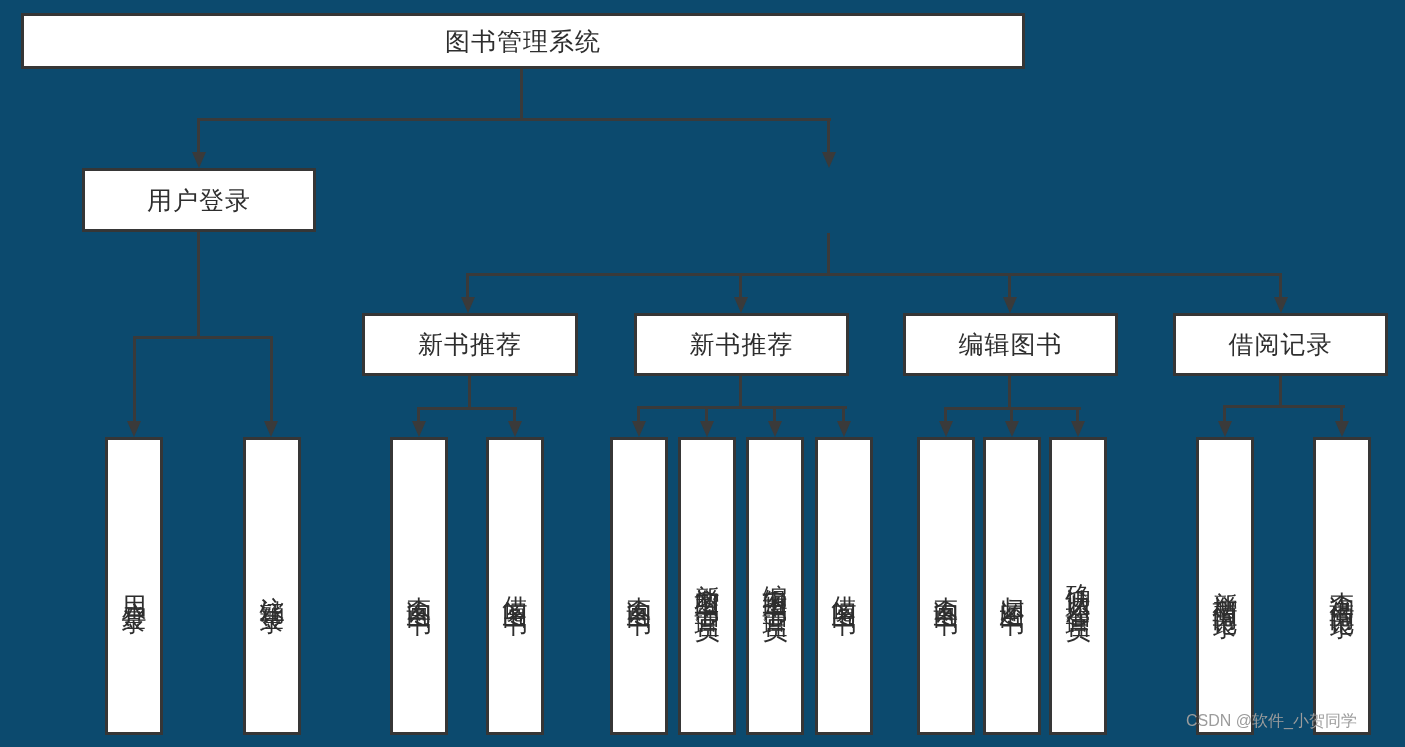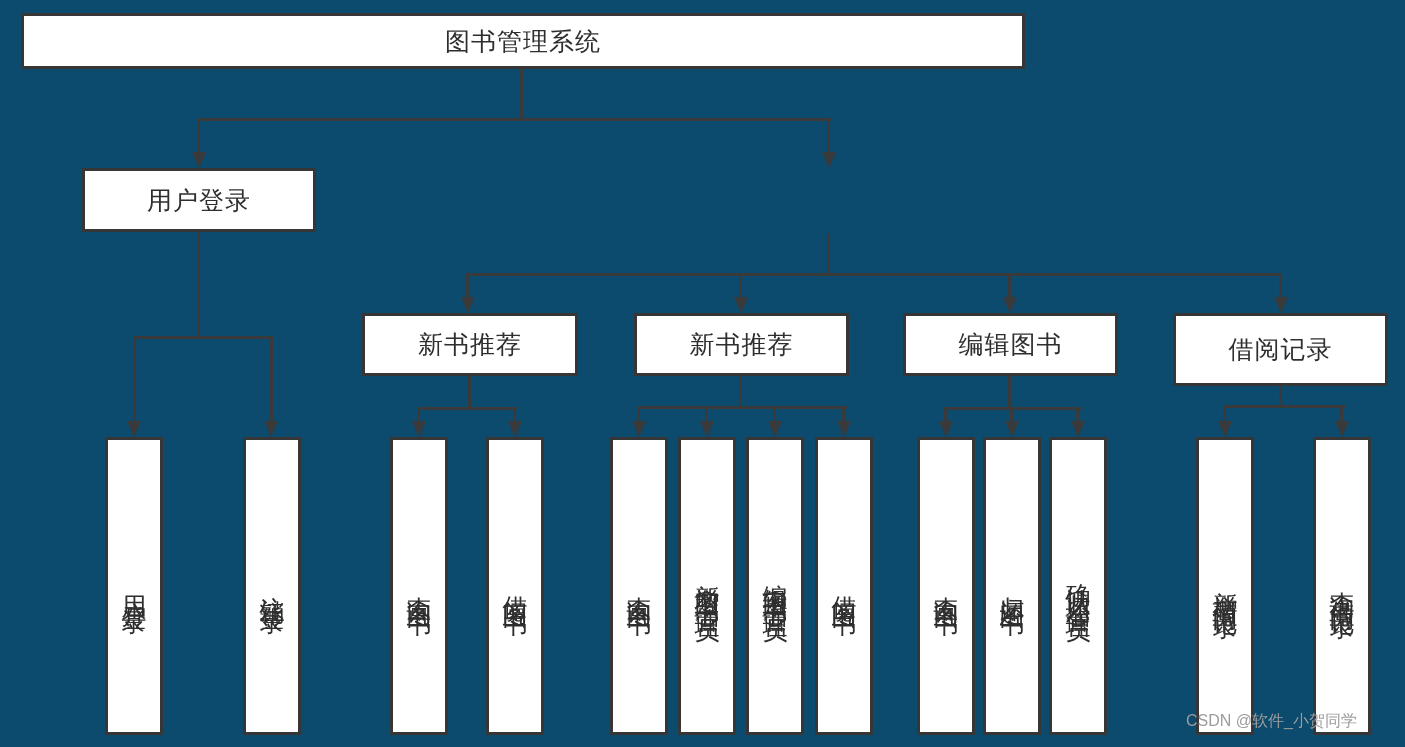--- a/index.html
+++ b/index.html
@@ -32,21 +32,21 @@
     line-height: 1.0;
     letter-spacing: 5px;
     color: #2e2e2e;
   }
   .b-root  { left: 21px;  top: 13px;  width: 1004px; height: 56px; }
   .b-user  { left: 82px;  top: 168px; width: 234px;  height: 64px; }
   .b-mgmt  { left: 711px; top: 168px; width: 237px;  height: 65px; }
   .b-l3-1  { left: 362px; top: 313px; width: 216px;  height: 63px; }
   .b-l3-2  { left: 634px; top: 313px; width: 215px;  height: 63px; }
   .b-l3-3  { left: 903px; top: 313px; width: 215px;  height: 63px; }
-  .b-l3-4  { left: 1173px; top: 313px; width: 215px; height: 73px; }
+  .b-l3-4  { left: 1173px; top: 313px; width: 215px; height: 63px; }
   .lf-1  { left: 105px; }
   .lf-2  { left: 243px; }
   .lf-3  { left: 390px; }
   .lf-4  { left: 486px; }
   .lf-5  { left: 610px; }
   .lf-6  { left: 678px; }
   .lf-7  { left: 746px; }
   .lf-8  { left: 815px; }
   .lf-9  { left: 917px; }
   .lf-10 { left: 983px; }

